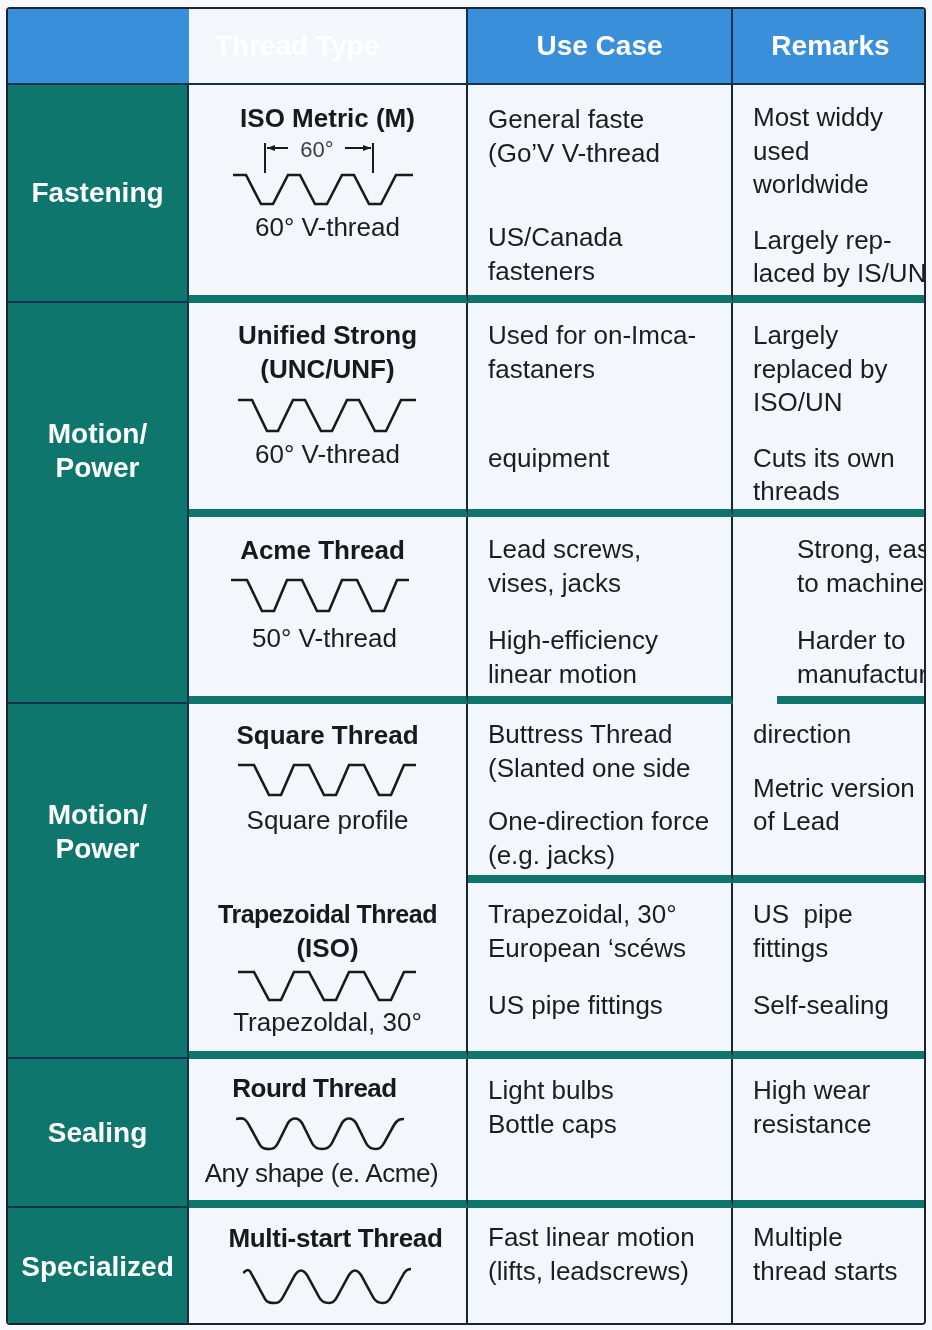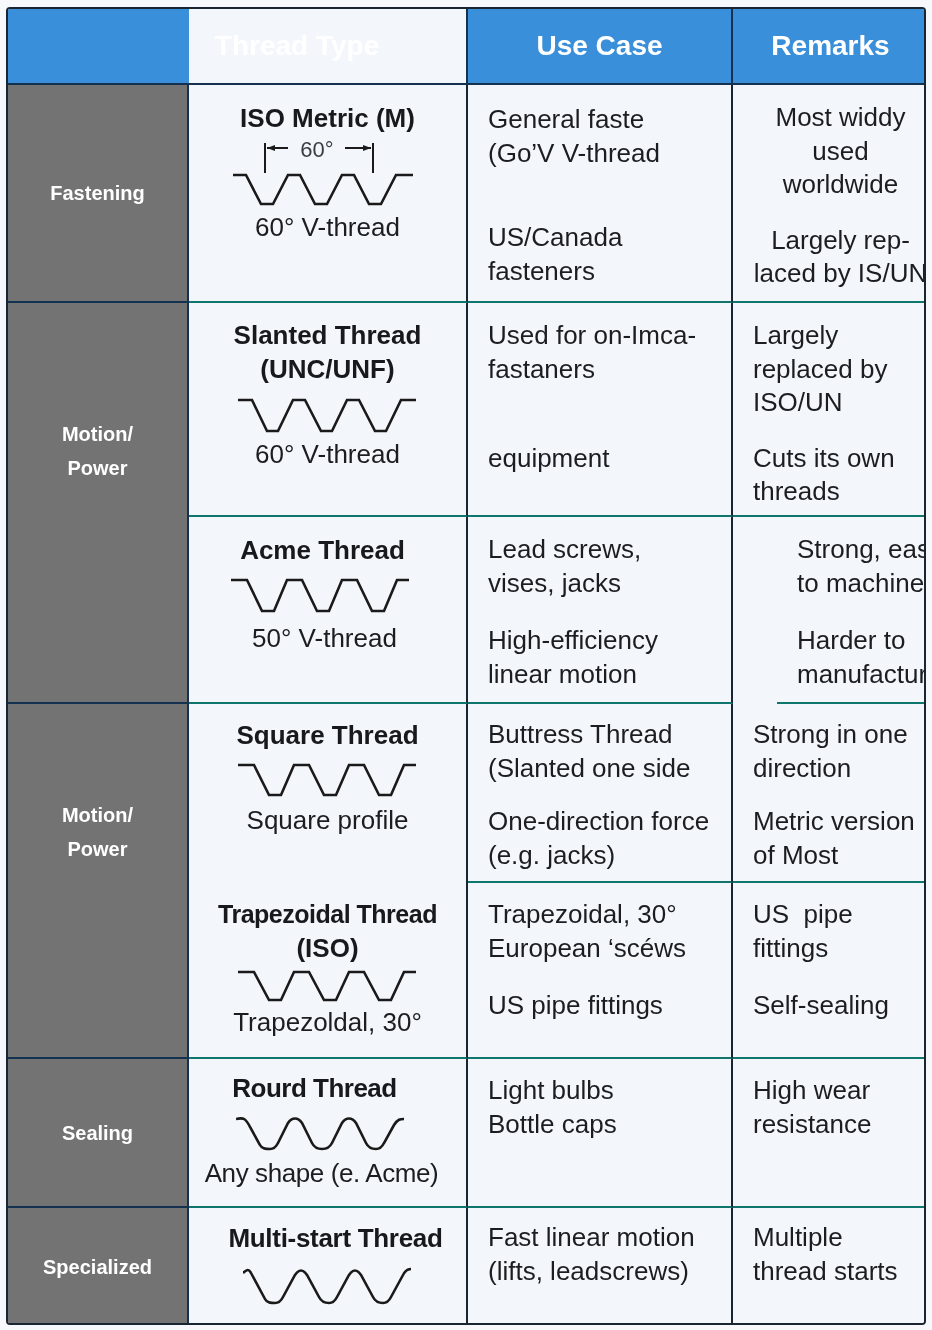--- a/index.html
+++ b/index.html
@@ -12,26 +12,26 @@
     border: 2px solid #1a2533; border-radius: 4px; overflow: hidden; box-sizing: border-box;
     background: #f3f6fa;
   }
   .abs { position: absolute; box-sizing: border-box; }
   .hdr {
     background: #3a8fda; color: #fff; font-weight: bold; font-size: 28px;
     display: flex; align-items: center; justify-content: center;
     border-bottom: 2px solid #14324f;
   }
   .cat {
-    background: #737373; color: #fff; font-weight: bold; font-size: 20px; line-height: 34px;
+    background: #0f766e; color: #fff; font-weight: bold; font-size: 28px; line-height: 34px;
     display: flex; align-items: center; justify-content: center; text-align: center;
     border-bottom: 2px solid #14324f; border-right: 2px solid #14324f;
   }
   .cell {
-    background: #f3f6fa; border-bottom: 2px solid #0f766e; border-right: 2px solid #1a2533;
+    background: #f3f6fa; border-bottom: 8px solid #0f766e; border-right: 2px solid #1a2533;
     color: #1b1d20; font-size: 26px; line-height: 33.5px;
   }
   .tt { text-align: center; }
   .tt .name { font-weight: bold; font-size: 26px; line-height: 34px; color: #17191c; }
   .tt .sub { font-size: 26px; line-height: 32px; color: #1b1d20; }
   .txt { padding-left: 20px; }
   .txt p { margin: 0; }
   svg.profile { display: block; margin: 0 auto; }
 </style>
 </head>
@@ -89,31 +89,31 @@
     </svg>
     <div class="sub" style="margin-top:4px;">60° V-thread</div>
   </div>
   <div class="abs cell txt" style="left:460px; top:76px; width:265px; height:218px; padding-top:18px;">
     <p>General faste</p>
     <p>(Go’V V-thread</p>
     <p style="height:51px;"></p>
     <p>US/Canada</p>
     <p>fasteners</p>
   </div>
-  <div class="abs cell txt" style="left:725px; top:76px; width:195px; height:218px; padding-top:16px; border-right:none;text-align:center;">
+  <div class="abs cell txt" style="left:725px; top:76px; width:195px; height:218px; padding-top:16px; border-right:none;">
     <p>Most widdy</p>
     <p>used</p>
     <p>worldwide</p>
     <p style="height:22px;"></p>
     <p>Largely rep-</p>
     <p>laced by IS/UN</p>
   </div>
 
   <div class="abs cell tt" style="left:181px; top:294px; width:279px; height:214px; padding-top:15px;">
-    <div class="name">Slanted Thread</div>
+    <div class="name">Unified Strong</div>
     <div class="name">(UNC/UNF)</div>
     <svg class="profile" width="180" height="40" viewBox="0 0 180 40" style="margin-top:10px;">
       <polyline points="0,4 14,4 29,35 40,35 55,4 67,4 83,35 94,35 109,4 121,4 137,35 148,35 163,4 178,4" fill="none" stroke="#1a1a1a" stroke-width="2.6"></polyline>
     </svg>
     <div class="sub" style="margin-top:2px;">60° V-thread</div>
   </div>
   <div class="abs cell txt" style="left:460px; top:294px; width:265px; height:214px; padding-top:16px;">
     <p>Used for on-Imca-</p>
     <p>fastaners</p>
     <p style="height:56px;"></p>
@@ -158,25 +158,24 @@
     <div class="sub" style="margin-top:3px;">Square profile</div>
   </div>
   <div class="abs cell txt" style="left:460px; top:695px; width:265px; height:179px; padding-top:14px;">
     <p>Buttress Thread</p>
     <p>(Slanted one side</p>
     <p style="height:20px;"></p>
     <p>One-direction force</p>
     <p>(e.g. jacks)</p>
   </div>
   <div class="abs cell txt" style="left:725px; top:695px; width:195px; height:179px; padding-top:14px; border-right:none;">
-    <p>Strong in one</p>
     <p>direction</p>
     <p style="height:20px;"></p>
     <p>Metric version</p>
-    <p>of Most</p>
+    <p>of Lead</p>
   </div>
 
   <div class="abs cell tt" style="left:181px; top:874px; width:279px; height:176px; padding-top:14px;">
     <div class="name" style="font-size:25px; letter-spacing:-0.5px;">Trapezoidal Thread</div>
     <div class="name">(ISO)</div>
     <svg class="profile" width="180" height="36" viewBox="0 0 180 36" style="margin-top:3px;">
       <polyline points="0,4 16,4 31,32 43,32 56,4 71,4 86,32 98,32 111,4 126,4 141,32 153,32 166,4 178,4" fill="none" stroke="#1a1a1a" stroke-width="2.6"></polyline>
     </svg>
     <div class="sub" style="margin-top:2px;">Trapezoldal, 30°</div>
   </div>

